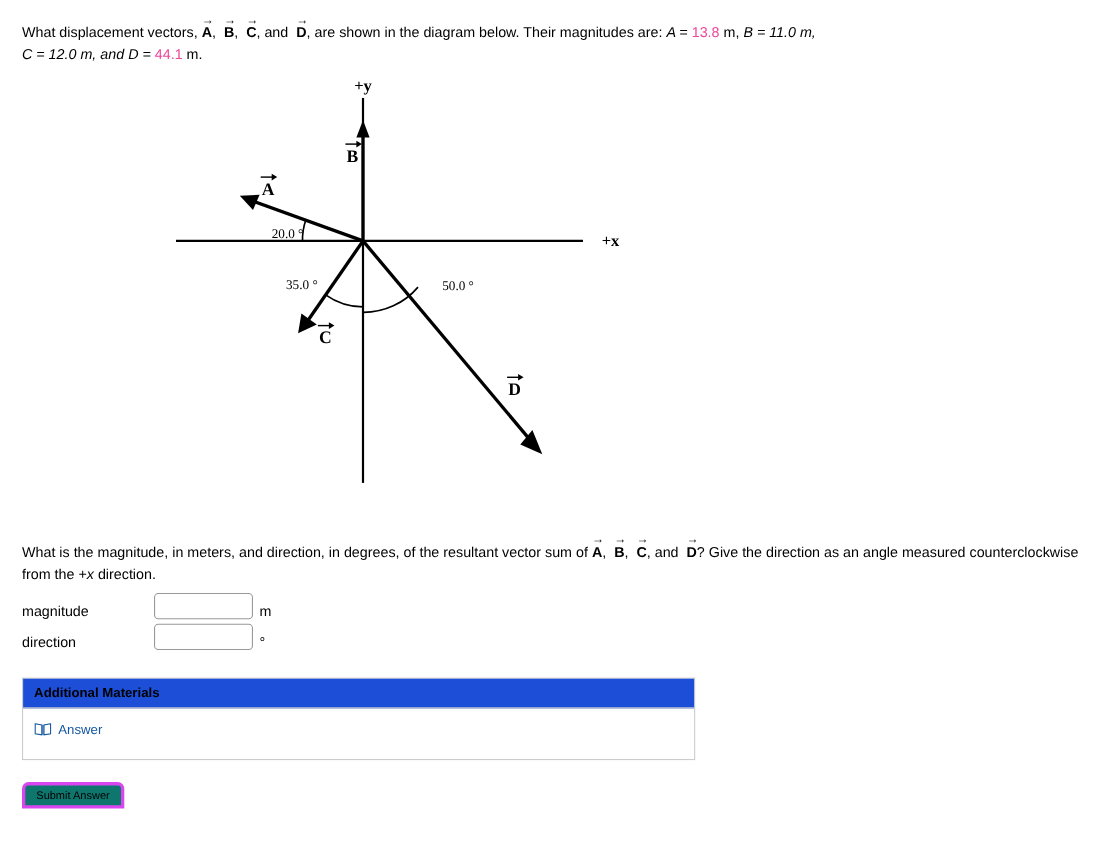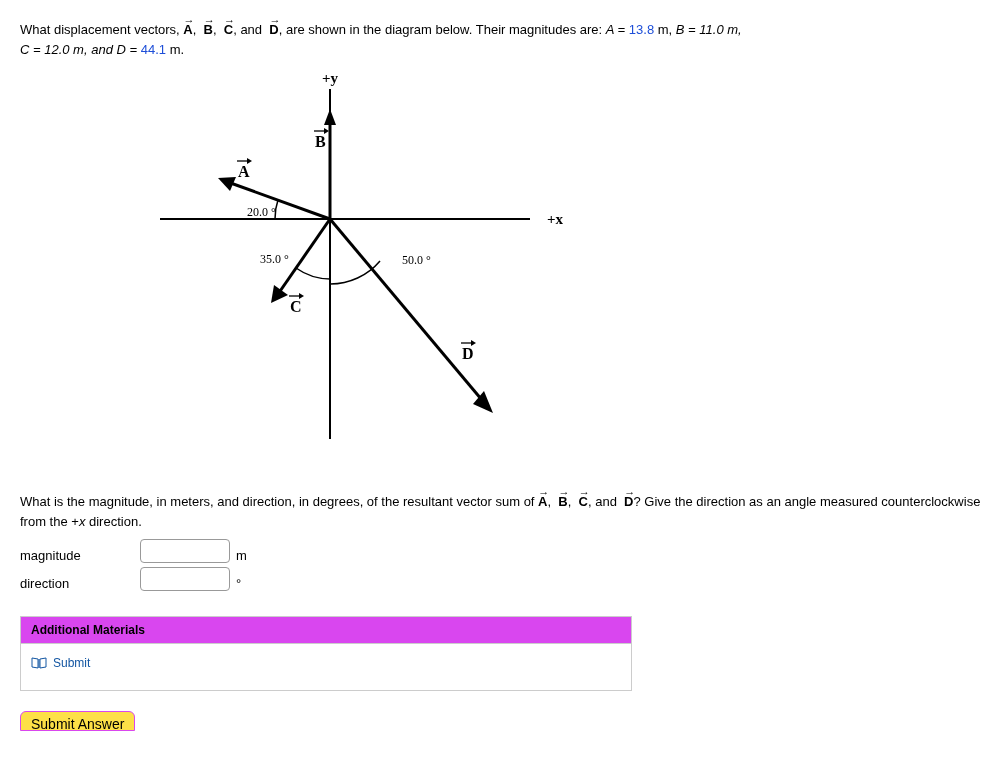--- a/index.html
+++ b/index.html
@@ -19,21 +19,21 @@
     display: inline-block;
   }
   .vec::after {
     content: '→';
     position: absolute;
     top: -0.85em;
     left: 0;
     font-size: 0.85em;
     font-weight: normal;
   }
-  .red { color: #1d4ed8; }
+  .red { color: #ec4899; }
   .ital { font-style: italic; }
   .diagram-wrap {
     margin: 10px 0 10px 110px;
   }
   .answer-row {
     display: flex;
     align-items: flex-end;
     margin: 4px 0;
   }
   .answer-label {
@@ -49,21 +49,21 @@
   }
   .unit {
     margin-left: 6px;
   }
   .materials-box {
     border: 1px solid #ccc;
     margin-top: 25px;
     width: 610px;
   }
   .materials-header {
-    background: #d946ef;
+    background: #1d4ed8;
     font-weight: bold;
     padding: 6px 10px;
     font-size: 12px;
     border-bottom: 1px solid #ccc;
   }
   .materials-body {
     padding: 12px 10px 18px 10px;
   }
   .reading-link {
     color: #1356a2;
@@ -75,25 +75,25 @@
   }
   .book-icon {
     width: 16px;
     height: 12px;
     display: inline-block;
     position: relative;
   }
   .book-icon svg { display:block; }
   .submit-btn {
     margin-top: 20px;
-    border: 1px solid #d946ef;
+    border: 3px solid #d946ef;
     border-radius: 6px 6px 0 0;
     padding: 4px 10px 0 10px;
-    font-size: 14px;
-    background: #fde047;
+    font-size: 10px;
+    background: #0f766e;
     display: inline-block;
     height: 14px;
     overflow: hidden;
   }
 </style>
 </head>
 <body>
 
 
 
@@ -199,21 +199,21 @@
   <div class="materials-header">Additional Materials</div>
   <div class="materials-body">
     <a href="#" class="reading-link">
       <span class="book-icon">
         <svg width="16" height="12" viewBox="0 0 16 12">
           <path d="M1 1 L7 2 L7 11 L1 10 Z" fill="#fff" stroke="#1356a2" stroke-width="1"></path>
           <path d="M15 1 L9 2 L9 11 L15 10 Z" fill="#fff" stroke="#1356a2" stroke-width="1"></path>
           <line x1="8" y1="2" x2="8" y2="11" stroke="#1356a2" stroke-width="1"></line>
         </svg>
       </span>
-      <span>Submit</span>
+      <span>Answer</span>
     </a>
   </div>
 </div>
 
 <div class="submit-btn">Submit Answer</div>
 
 
 
 
 </body></html>

